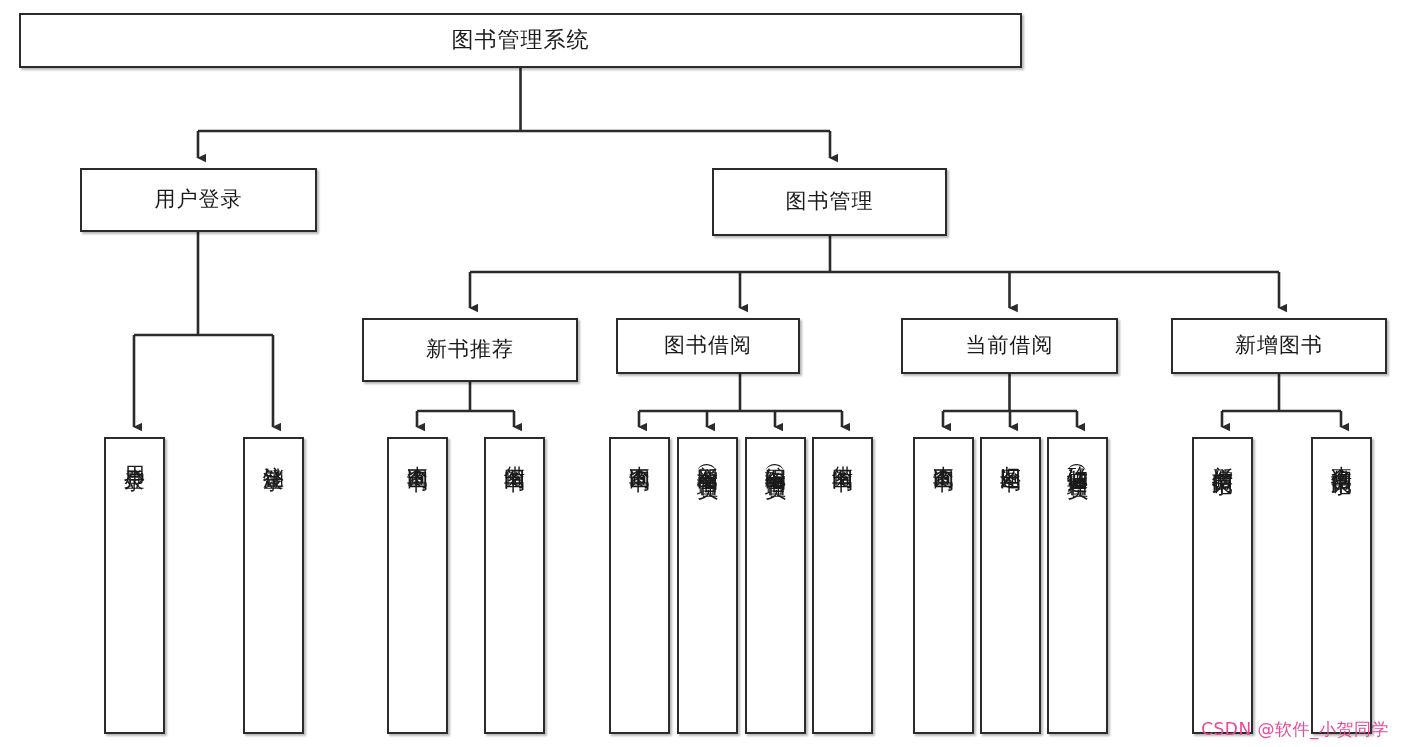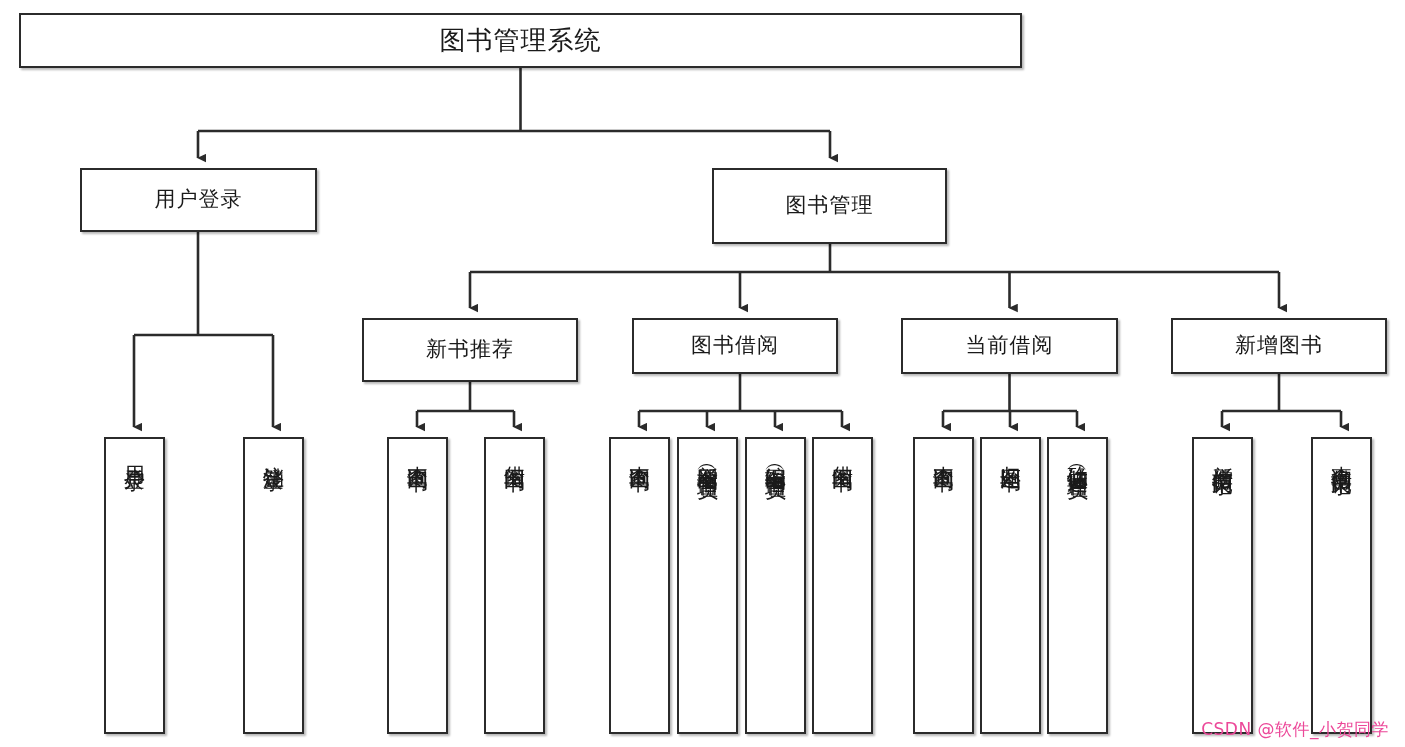--- a/index.html
+++ b/index.html
@@ -38,21 +38,21 @@
     justify-content: center;
     color: #1a1a1a;
     z-index: 3;
   }
   .node-h {
     font-size: 21px;
     letter-spacing: 1px;
     line-height: 1.2;
     white-space: nowrap;
   }
-  .node-root .node-h { font-size: 26px; text-align: right; }
+  .node-root .node-h { font-size: 22px; text-align: right; }
   .node-leaf {
     align-items: flex-start;
     justify-content: center;
     padding-top: 10px;
   }
   .node-leaf .node-v {
     writing-mode: vertical-rl;
     text-orientation: upright;
     font-size: 21px;
     line-height: 1.15;
@@ -131,29 +131,29 @@
   </svg>
 
   <div class="node node-root" style="left:19px; top:13px; width:1003px; height:55px;">
     <span class="node-h">图书管理系统</span>
   </div>
 
   <div class="node" style="left:80px; top:168px; width:237px; height:64px;">
     <span class="node-h">用户登录</span>
   </div>
 
-  <div class="node" style="left:712px; top:168px; width:235px; height:76px;">
+  <div class="node" style="left:712px; top:168px; width:235px; height:68px;">
     <span class="node-h">图书管理</span>
   </div>
 
   <div class="node" style="left:362px; top:318px; width:216px; height:64px;">
     <span class="node-h">新书推荐</span>
   </div>
 
-  <div class="node" style="left:632px; top:318px; width:206px; height:56px;">
+  <div class="node" style="left:616px; top:318px; width:184px; height:56px;">
     <span class="node-h">图书借阅</span>
   </div>
 
   <div class="node" style="left:901px; top:318px; width:217px; height:56px;">
     <span class="node-h">当前借阅</span>
   </div>
 
   <div class="node" style="left:1171px; top:318px; width:216px; height:56px;">
     <span class="node-h">新增图书</span>
   </div>

